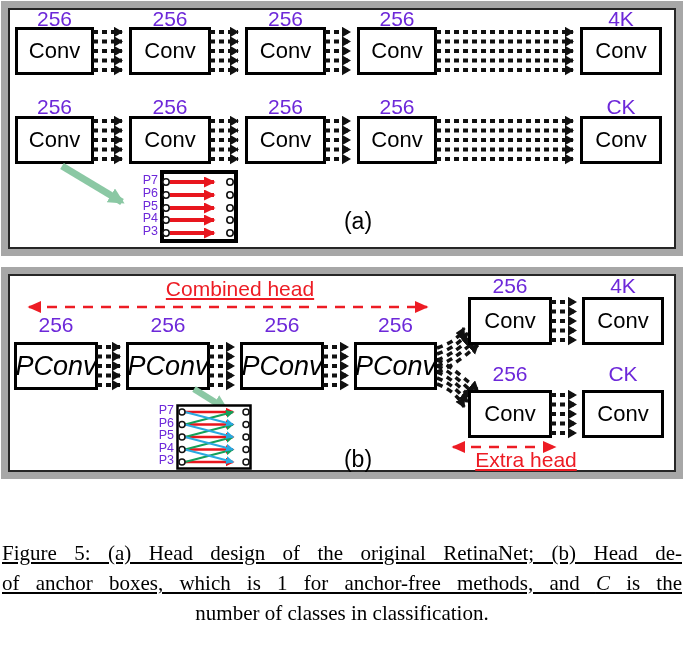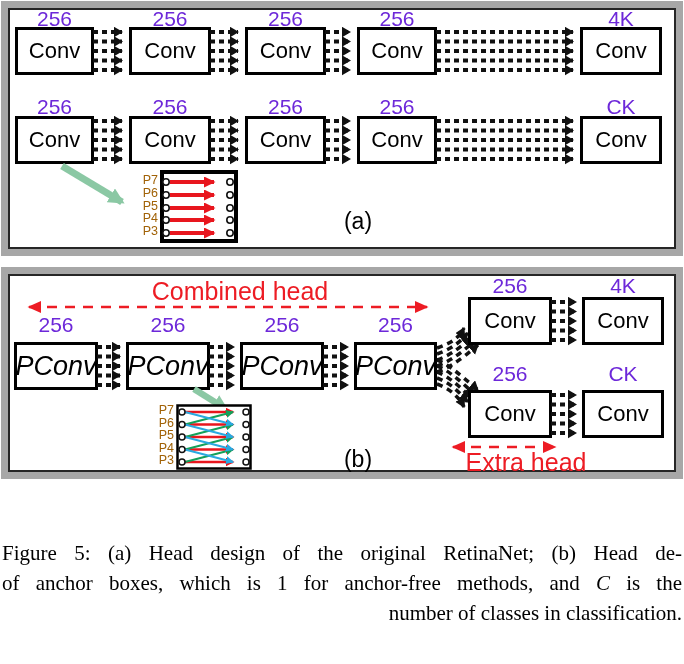--- a/index.html
+++ b/index.html
@@ -4,33 +4,33 @@
 <style>
   html,body{margin:0;padding:0;background:#fff;}
   body{width:684px;height:664px;position:relative;font-family:"Liberation Sans",sans-serif;color:#000;}
   .stage{position:absolute;inset:0;}
   .panel{position:absolute;border:7px solid #a7a7a7;box-sizing:border-box;background:#a7a7a7;}
   .panel-in{position:relative;width:100%;height:100%;border:2px solid #262626;box-sizing:border-box;background:#fff;}
   .box{position:absolute;border:3px solid #000;box-sizing:border-box;background:#fff;
        display:flex;align-items:center;justify-content:center;font-size:22px;line-height:1;}
   .pbox{font-size:27px;font-style:italic;}
   .lab{position:absolute;text-align:center;font-size:21px;line-height:20px;color:#6d28d9;}
-  .plab{position:absolute;font-size:12.5px;line-height:13px;text-align:right;color:#a16207;}
-  .redtxt{position:absolute;text-align:center;font-size:25px;color:#ed1c24;}
+  .plab{position:absolute;font-size:12.5px;line-height:13px;text-align:right;color:#6d28d9;}
+  .redtxt{position:absolute;text-align:center;font-size:21px;color:#ed1c24;text-decoration:underline;}
   .tag{position:absolute;text-align:center;font-size:23px;color:#000;}
   svg.abs{position:absolute;overflow:visible;}
   .conn line{stroke:#111;stroke-width:4;stroke-dasharray:5 4;}
   .fan path{stroke:#111;stroke-width:3.5;fill:none;stroke-dasharray:6 5;}
   .redarrow line{stroke:#ed1c24;stroke-width:2.5;stroke-dasharray:10 8;}
   .greenarrow line{stroke:#8bc8a4;}
   .insetA rect,.insetB rect{fill:#fff;stroke:#000;}
   .caption{position:absolute;left:2px;top:538px;width:680px;font-family:"Liberation Serif",serif;
            font-size:21px;line-height:30px;color:#000;}
-  .cap-line{text-align:justify;text-align-last:justify;}
-  .cap-last{text-align:right;}
+  .cap-line{text-align:justify;text-align-last:justify;text-decoration:underline;}
+  .cap-last{text-align:center;}
   .mathv{font-style:italic;}
 </style>
 </head>
 <body>
 
 <svg width="0" height="0" style="position:absolute" aria-hidden="true">
   <defs>
     <marker id="mb" markerUnits="userSpaceOnUse" markerWidth="11" markerHeight="12" refX="8.5" refY="5.5" orient="auto">
         <path d="M0,0 L9.5,5.5 L0,11 Z" fill="#111"></path>
       </marker>

